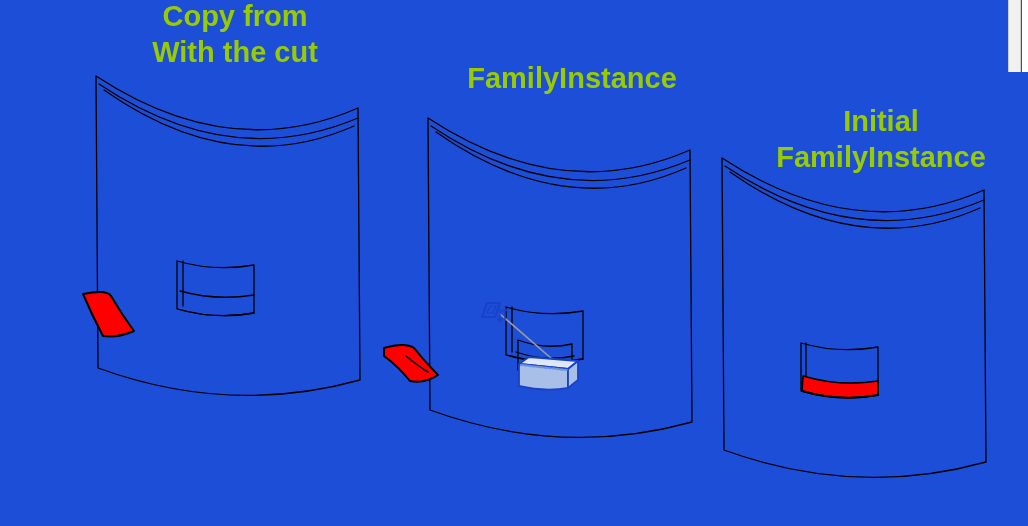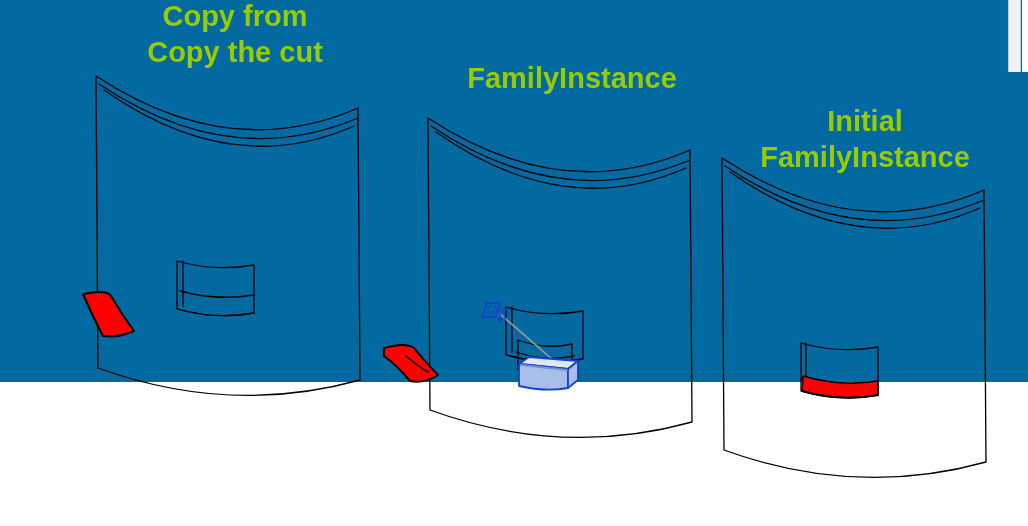--- a/index.html
+++ b/index.html
@@ -15,22 +15,22 @@
     overflow: hidden;
     font-family: "Liberation Sans", sans-serif;
     -webkit-font-smoothing: antialiased;
   }
 
   #canvas-root {
     position: absolute;
     left: 0;
     top: 0;
     width: 1028px;
-    height: 382px;
-    background: #0369a1;
+    height: 526px;
+    background: #1d4ed8;
   }
 
   .figure-svg {
     position: absolute;
     left: 0;
     top: 0;
     width: 1028px;
     height: 526px;
     display: block;
   }
@@ -54,21 +54,21 @@
     left: 95px;
     top: -2px;
     width: 280px;
   }
   #annot-family-cut {
     left: 432px;
     top: 60px;
     width: 280px;
   }
   #annot-initial {
-    left: 730px;
+    left: 746px;
     top: 103px;
     width: 270px;
   }
 
   
   #scroll-strip {
     position: absolute;
     right: 7px;
     top: 0;
     width: 11px;
@@ -167,21 +167,21 @@
         <path d="M 806,343 L 806,388"></path>
         <path d="M 803,376 Q 840,387 878,381 L 878,395 Q 840,402 802,391 Z" fill="#ff0000" stroke="#000000" stroke-width="1.6"></path>
         <path d="M 802,391 Q 840,402 878,395" stroke="#000000" stroke-width="2"></path>
       </g>
     </g>
 
   </svg>
 
   <div class="annot" id="annot-copy-from">
     <span class="ln">Copy from</span>
-    <span class="ln">Copy the cut</span>
+    <span class="ln">With the cut</span>
   </div>
 
   <div class="annot" id="annot-family-cut">
     <span class="ln">FamilyInstance</span>
   </div>
 
   <div class="annot" id="annot-initial">
     <span class="ln">Initial</span>
     <span class="ln">FamilyInstance</span>
   </div>

